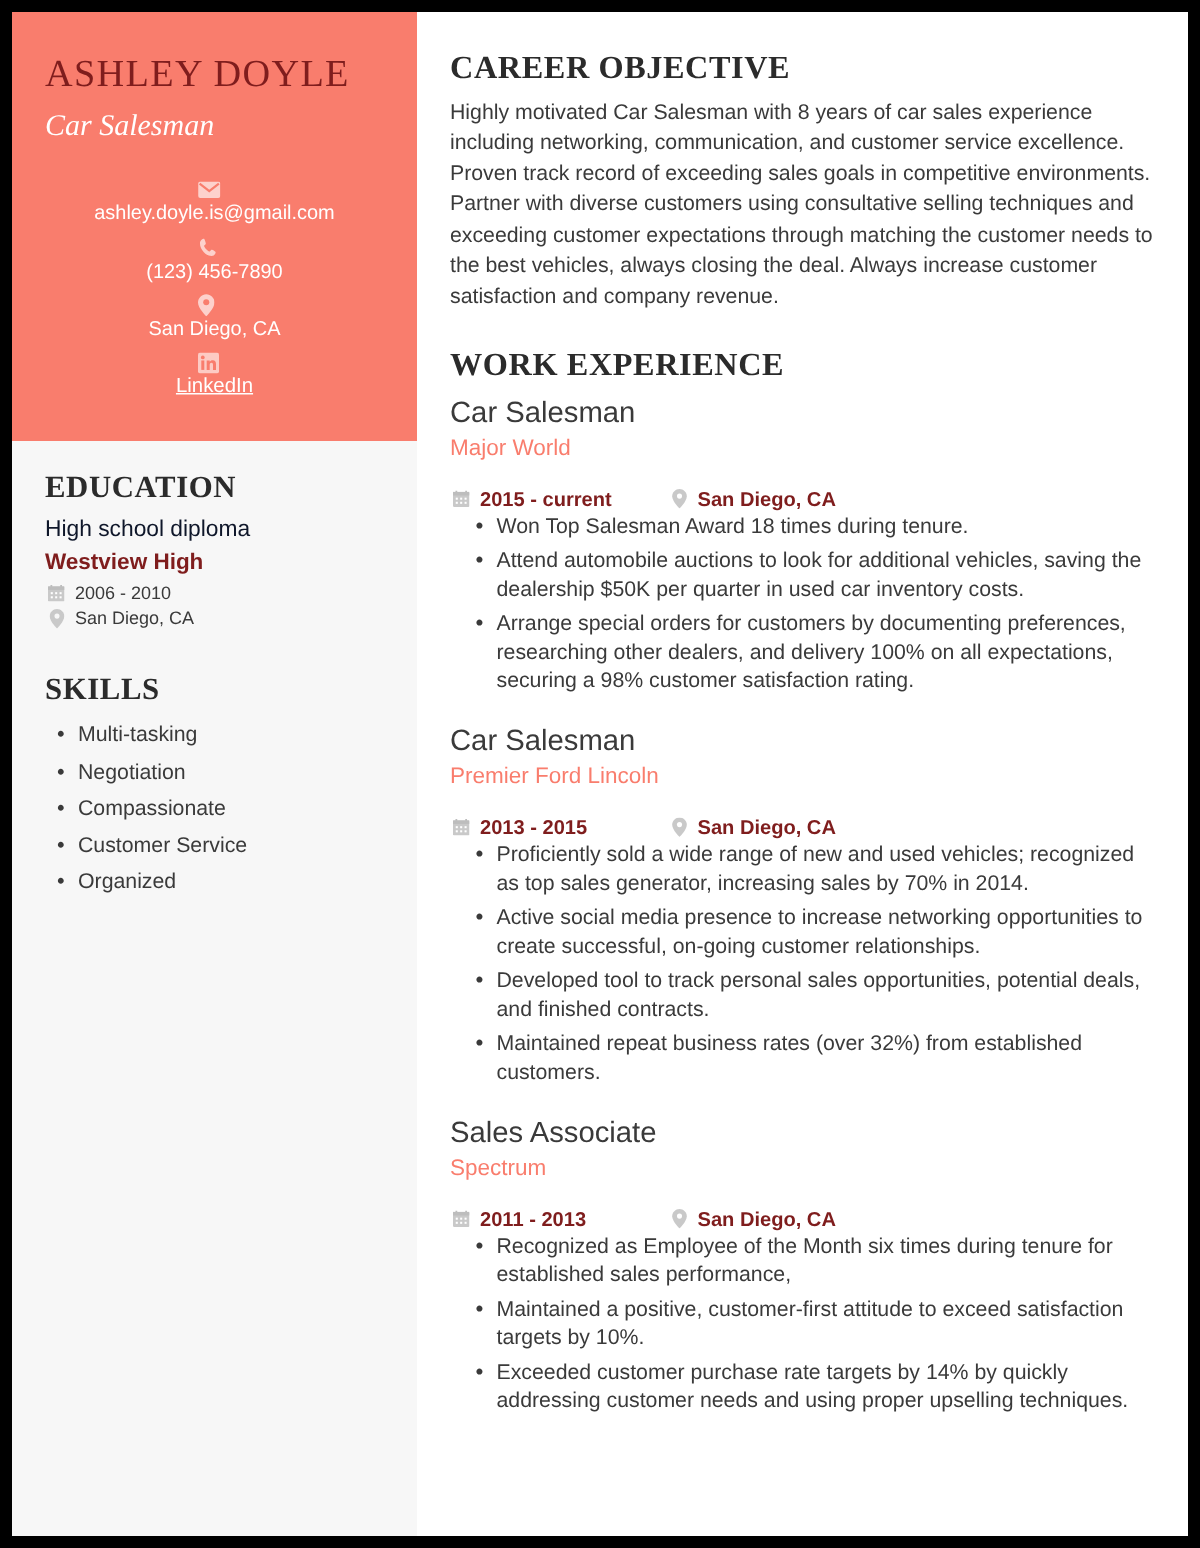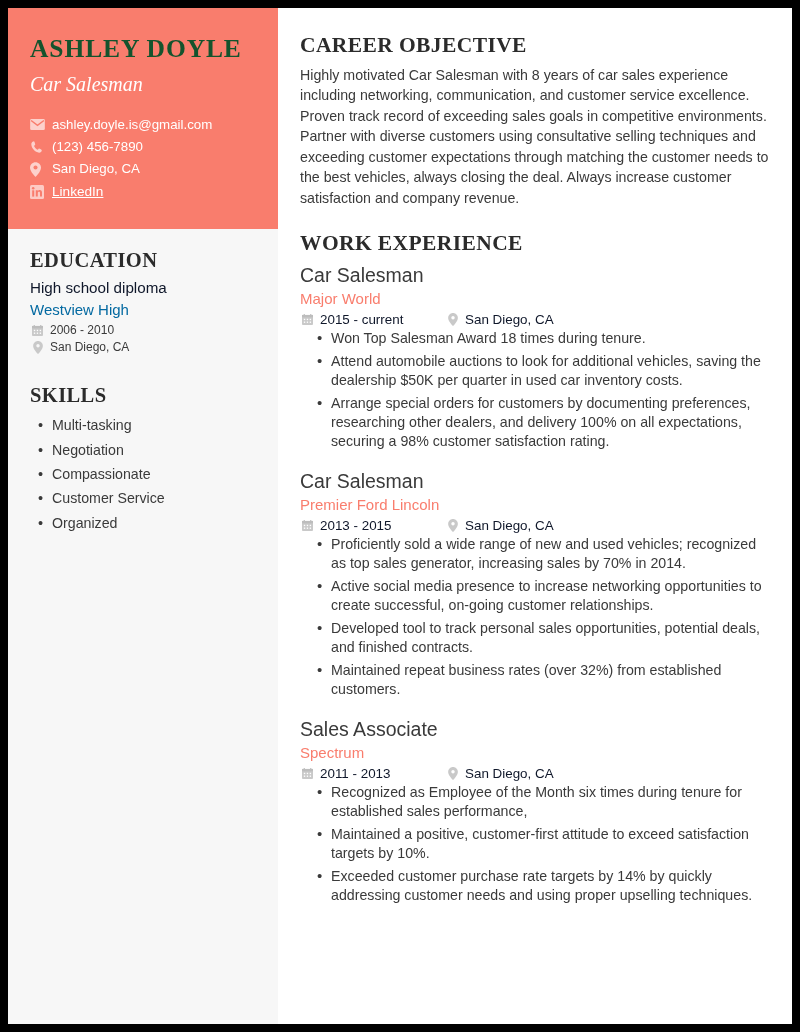--- a/index.html
+++ b/index.html
@@ -32,24 +32,24 @@
   }
 
   .header-block {
     background: #f97d6d;
     padding: 26px 22px 22px 22px;
     min-height: 205px;
   }
 
   .full-name {
     font-family: "Liberation Serif", serif;
-    font-weight: bold;
+    font-weight: normal;
     font-size: 25.5px;
     letter-spacing: 0.9px;
-    color: #14532d;
+    color: #7f1d1d;
     line-height: 1.15;
     white-space: nowrap;
   }
 
   .job-title-top {
     font-family: "Liberation Serif", serif;
     font-style: italic;
     font-size: 20px;
     color: #ffffff;
     margin-top: 9px;
@@ -62,20 +62,21 @@
   }
 
   .contact-item {
     display: flex;
     align-items: center;
     color: #ffffff;
     font-size: 13.3px;
     line-height: 1.0;
     margin-bottom: 8px;
     white-space: nowrap;
+    flex-direction: column;
   }
 
   .contact-item .c-ico {
     width: 17px;
     flex: 0 0 17px;
     display: flex;
     align-items: center;
     justify-content: flex-start;
     margin-right: 5px;
   }
@@ -102,22 +103,22 @@
   }
 
   .edu-degree {
     font-size: 15.2px;
     color: #0f172a;
     line-height: 1.35;
   }
 
   .edu-school {
     font-size: 15px;
-    font-weight: normal;
-    color: #0369a1;
+    font-weight: bold;
+    color: #7f1d1d;
     line-height: 1.4;
     margin-top: 1px;
   }
 
   .meta-row {
     display: flex;
     align-items: center;
     font-size: 12px;
     color: #3a3a3a;
     margin-top: 3px;
@@ -191,23 +192,24 @@
     font-weight: normal;
     color: #f97d6d;
     line-height: 1.45;
     margin-top: 1px;
   }
 
   .job-meta {
     display: flex;
     align-items: center;
     font-size: 13.4px;
-    color: #0f172a;
-    margin-top: 2px;
+    color: #7f1d1d;
+    margin-top: 15px;
     margin-bottom: 2px;
+    font-weight: bold;
   }
   .job-meta .mi {
     width: 15px;
     flex: 0 0 15px;
     display: flex;
     align-items: center;
     justify-content: center;
     margin-right: 5px;
   }
   .job-meta .mi svg { display: block; }

